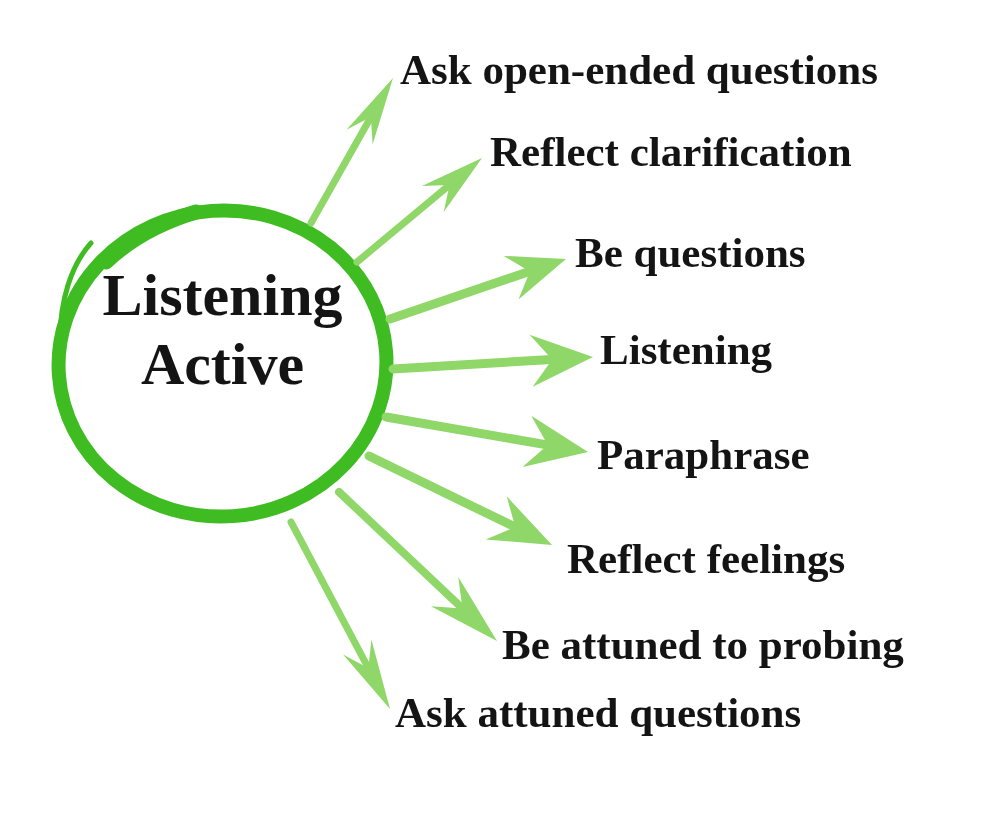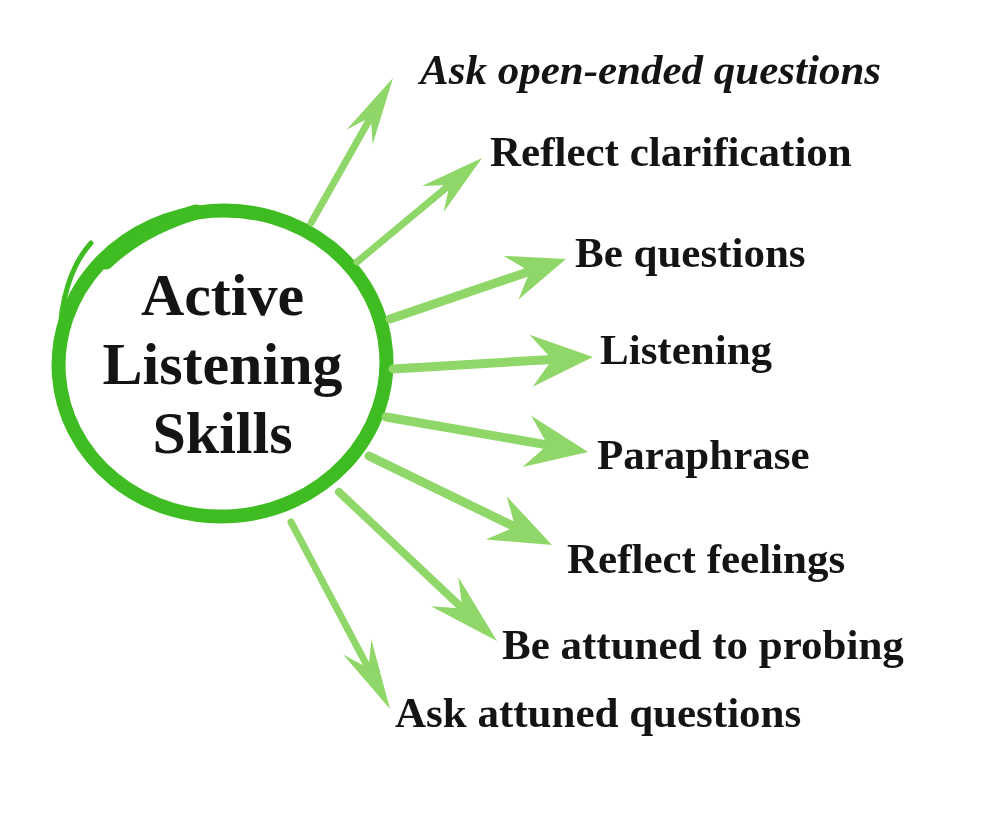--- a/index.html
+++ b/index.html
@@ -63,27 +63,26 @@
       <polygon points="588.0,452.0 522.5,467.0 547.7,445.0 531.3,415.8" fill="#8fd768"></polygon>
       <line x1="369" y1="456" x2="518.5465113417902" y2="528.730270543275" stroke="#8fd768" stroke-width="9" stroke-linecap="round"></line>
       <polygon points="552.0,545.0 485.7,539.5 515.2,527.1 506.7,496.3" fill="#8fd768"></polygon>
       <line x1="339" y1="492" x2="465.57097456866927" y2="611.3612355109602" stroke="#8fd768" stroke-width="8" stroke-linecap="round"></line>
       <polygon points="497.0,641.0 430.9,606.2 462.4,608.4 458.3,577.1" fill="#8fd768"></polygon>
       <line x1="291" y1="522" x2="370.3487157424006" y2="671.8809075134234" stroke="#8fd768" stroke-width="7" stroke-linecap="round"></line>
       <polygon points="390.0,709.0 343.1,654.6 368.4,668.2 371.4,639.6" fill="#8fd768"></polygon>
     </svg>
 
   <div class="center-title">
+    <div>Listening</div>
     <div>Active</div>
-    <div>Listening</div>
-    <div>Skills</div>
   </div>
 
   <div id="labels">
-      <div class="skill-label" style="left: 420px; top: 43px; font-style: italic;">Ask open-ended questions</div>
+      <div class="skill-label" style="left: 400px; top: 43px;">Ask open-ended questions</div>
       <div class="skill-label" style="left: 490px; top: 125px;">Reflect clarification</div>
       <div class="skill-label" style="left: 575px; top: 226px;">Be questions</div>
       <div class="skill-label" style="left: 600px; top: 323px;">Listening</div>
       <div class="skill-label" style="left: 597px; top: 428px;">Paraphrase</div>
       <div class="skill-label" style="left: 567px; top: 532px; text-align: right;">Reflect feelings</div>
       <div class="skill-label" style="left: 502px; top: 618px;">Be attuned to probing</div>
       <div class="skill-label" style="left: 395px; top: 686px;">Ask attuned questions</div>
     </div>
 </div>
 

